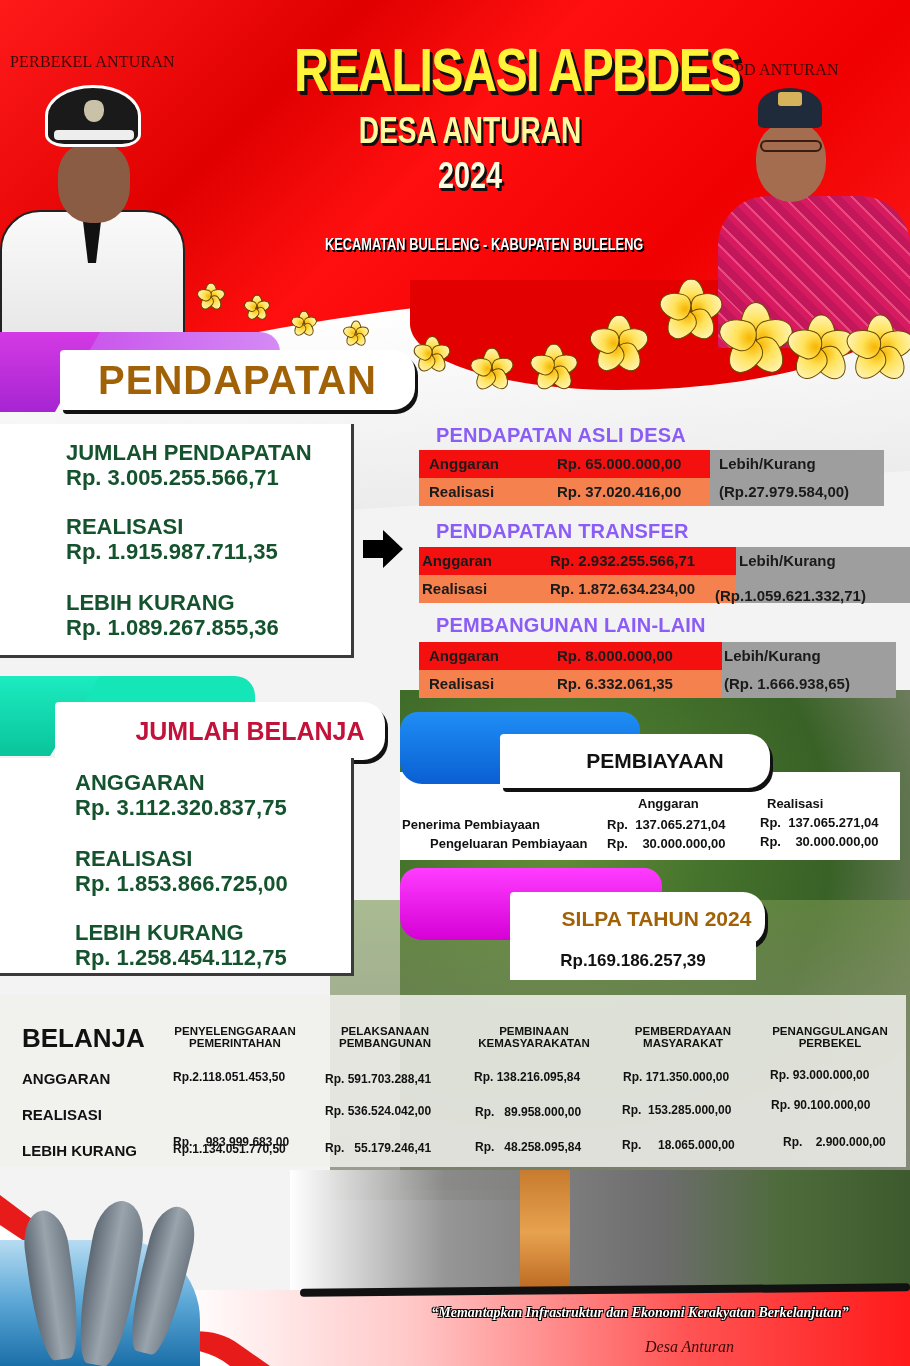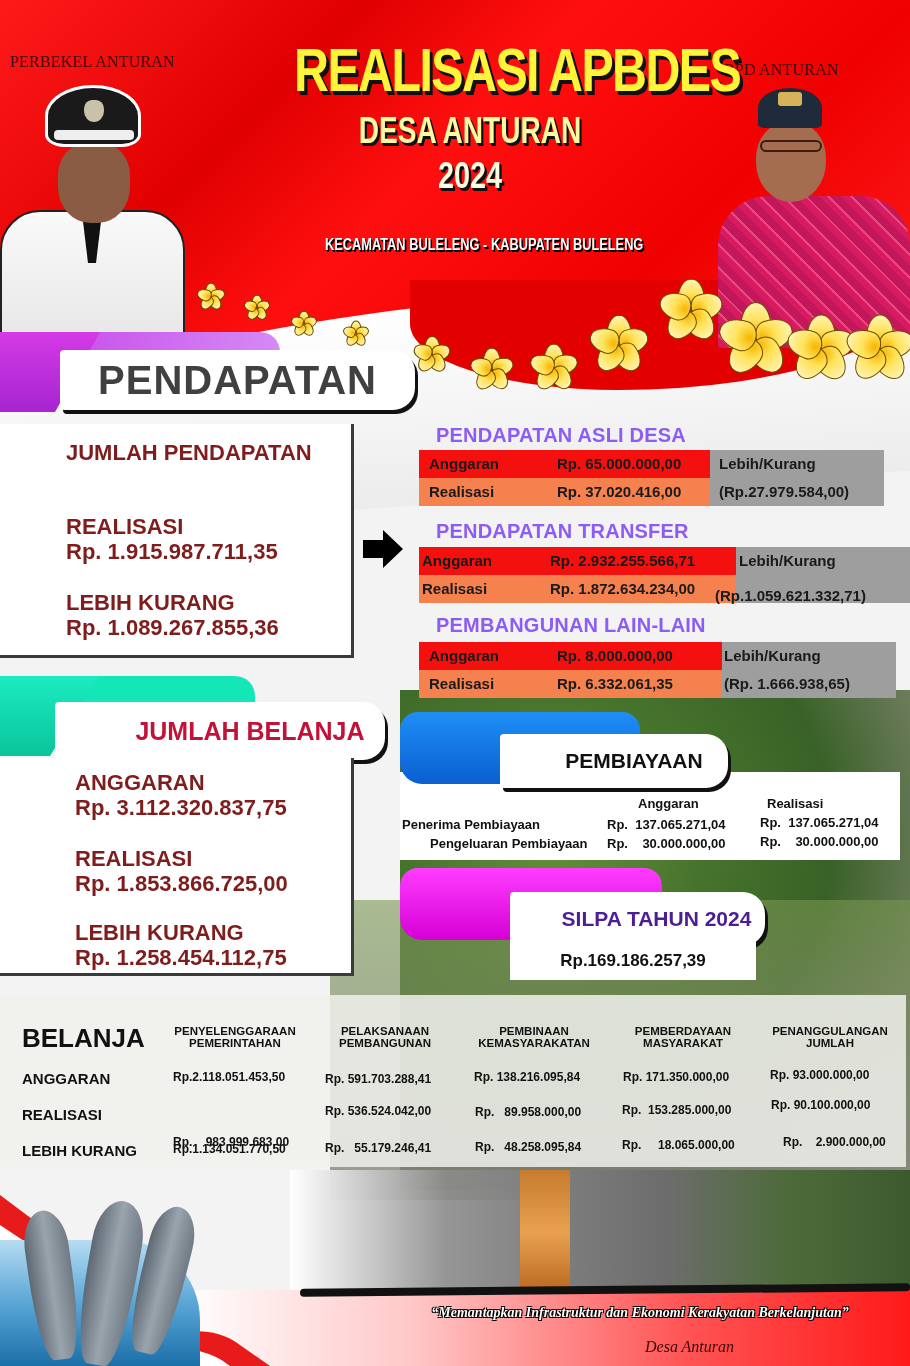--- a/index.html
+++ b/index.html
@@ -46,40 +46,40 @@
 
   
   .banner { position: absolute; }
   .banner .tab { position: absolute; border-radius: 16px 20px 0 0; }
   .banner .pill { position: absolute; background: #fff; border-radius: 4px 22px 22px 4px; box-shadow: 3px 4px 0 #111; display: flex; align-items: center; justify-content: center; font-weight: 700; }
   .banner .wedge { position: absolute; }
 
   .b-pend { left: 0; top: 332px; width: 420px; height: 82px; }
   .b-pend .tab { left: 0; top: 0; width: 280px; height: 30px; background: linear-gradient(90deg,#c43ee8,#d58af5); }
   .b-pend .wedge { left: 0; top: 0; width: 100px; height: 80px; background: linear-gradient(180deg,#d43ae5,#a625d1); clip-path: polygon(0 0,100% 0,55% 100%,0 100%); }
-  .b-pend .pill { left: 60px; top: 18px; width: 355px; height: 60px; font-size: 40px; color: #404040; letter-spacing: 1px; clip-path: none; }
+  .b-pend .pill { left: 60px; top: 18px; width: 355px; height: 60px; font-size: 40px; color: #a16207; letter-spacing: 1px; clip-path: none; }
 
   .b-bel { left: 0; top: 676px; width: 390px; height: 86px; }
   .b-bel .tab { left: 0; top: 0; width: 255px; height: 30px; background: #14e6b8; }
   .b-bel .wedge { left: 0; top: 0; width: 100px; height: 80px; background: linear-gradient(180deg,#1cecc0,#0ac49b); clip-path: polygon(0 0,100% 0,50% 100%,0 100%); }
   .b-bel .pill { left: 55px; top: 26px; width: 330px; height: 58px; font-size: 25px; color: #c2123a; padding-left: 60px; }
 
   .b-pem { left: 400px; top: 712px; width: 340px; height: 80px; }
   .b-pem .tab { left: 0; top: 0; width: 240px; height: 72px; background: linear-gradient(180deg,#1f8ef5,#0a5fd2); border-radius: 18px 18px 0 22px; }
-  .b-pem .pill { left: 100px; top: 22px; width: 228px; height: 54px; font-size: 21px; color: #111; padding-left: 40px; }
+  .b-pem .pill { left: 100px; top: 22px; width: 270px; height: 54px; font-size: 21px; color: #111; padding-left: 40px; }
 
   .b-sil { left: 400px; top: 868px; width: 370px; height: 80px; }
   .b-sil .tab { left: 0; top: 0; width: 262px; height: 72px; background: linear-gradient(180deg,#ff3cff,#d500d5); border-radius: 18px 18px 0 22px; }
-  .b-sil .pill { left: 110px; top: 24px; width: 255px; height: 54px; font-size: 21px; color: #4c1d95; padding-left: 38px; }
+  .b-sil .pill { left: 110px; top: 24px; width: 255px; height: 54px; font-size: 21px; color: #a16207; padding-left: 38px; }
 
   
   .box { position: absolute; background: #fff; border-right: 3px solid #3a3a3a; border-bottom: 3px solid #3a3a3a; }
   .box-pend { left: 0; top: 424px; width: 354px; height: 234px; }
   .box-bel { left: 0; top: 758px; width: 354px; height: 218px; }
-  .kv { position: absolute; left: 66px; font-weight: 700; font-size: 22px; line-height: 25px; color: #7f1d1d; }
+  .kv { position: absolute; left: 66px; font-weight: 700; font-size: 22px; line-height: 25px; color: #14532d; }
   .box-bel .kv { left: 75px; }
 
   .arrow { position: absolute; left: 363px; top: 530px; width: 40px; height: 38px; }
 
   
   .tree-bg { position: absolute; left: 400px; top: 690px; width: 510px; height: 500px;
     background: radial-gradient(ellipse at 30% 30%,#5c8a2f 0%,#3d6d22 30%,#2f5a1c 55%,#6f7a5e 80%,#9aa095 100%); opacity: 0.95; }
   .tree-bg2 { position: absolute; left: 330px; top: 900px; width: 580px; height: 300px;
     background: linear-gradient(180deg,rgba(120,150,80,.6),rgba(130,130,120,.8)); }
 
@@ -242,20 +242,21 @@
 
   <div class="banner b-pend">
     <div class="tab"></div>
     <div class="wedge"></div>
     <div class="pill">PENDAPATAN</div>
   </div>
 
   <div class="box box-pend">
     <div class="kv" style="top:16px;">
       <div>JUMLAH PENDAPATAN</div>
+      <div>Rp. 3.005.255.566,71</div>
     </div>
     <div class="kv" style="top:90px;">
       <div>REALISASI</div>
       <div>Rp. 1.915.987.711,35</div>
     </div>
     <div class="kv" style="top:166px;">
       <div>LEBIH KURANG</div>
       <div>Rp. 1.089.267.855,36</div>
     </div>
   </div>
@@ -368,21 +369,21 @@
   <div class="bt-head" style="left:459px;">
       <div>PEMBINAAN</div>
       <div>KEMASYARAKATAN</div>
     </div>
   <div class="bt-head" style="left:608px;">
       <div>PEMBERDAYAAN</div>
       <div>MASYARAKAT</div>
     </div>
   <div class="bt-head" style="left:755px;">
       <div>PENANGGULANGAN</div>
-      <div>JUMLAH</div>
+      <div>PERBEKEL</div>
     </div>
 
   <div class="bt-row-label" style="top:1070px;">ANGGARAN</div>
   <div class="bt-cell" style="left:173px;top:1070px;">Rp.2.118.051.453,50</div>
   <div class="bt-cell" style="left:325px;top:1072px;">Rp. 591.703.288,41</div>
   <div class="bt-cell" style="left:474px;top:1070px;">Rp. 138.216.095,84</div>
   <div class="bt-cell" style="left:623px;top:1070px;">Rp. 171.350.000,00</div>
   <div class="bt-cell" style="left:770px;top:1068px;">Rp. 93.000.000,00</div>
 
   <div class="bt-row-label" style="top:1106px;">REALISASI</div>

